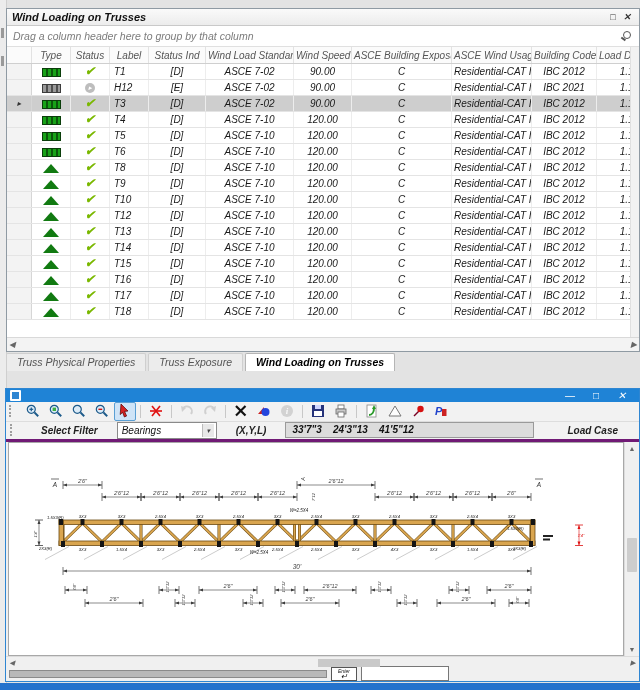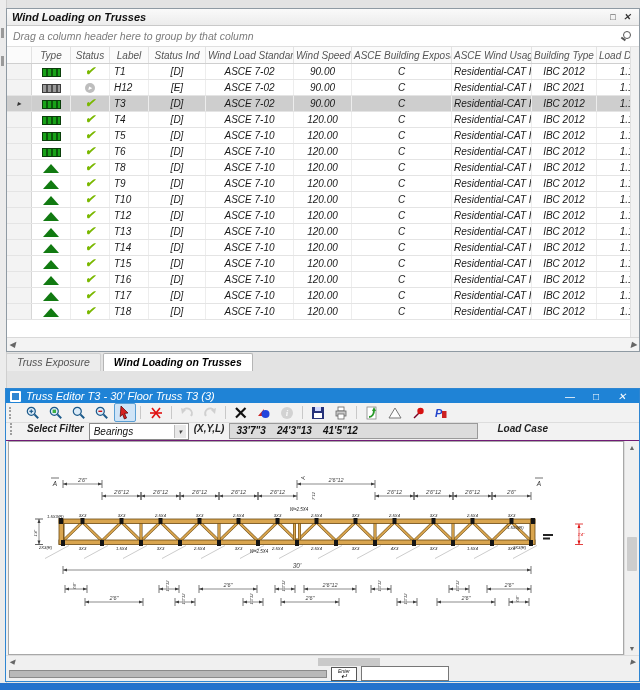--- a/index.html
+++ b/index.html
@@ -43,21 +43,21 @@
   .te-title{height:17px;background:#1f83d6;color:#fff;display:flex;align-items:center;font-size:11px;padding:0 4px;}
   .te-appico{width:11px;height:11px;background:#fff;border-radius:1px;margin-right:5px;position:relative;}
   .te-appico::after{content:"";position:absolute;left:2px;top:2px;right:2px;bottom:2px;background:#2f86d2;}
   .te-title .sp{flex:1;}
   .te-cap{width:26px;text-align:center;font-size:10px;color:#fff;}
   .te-toolbar{height:19px;display:flex;align-items:center;background:#f2f2f2;border-bottom:1px solid #ddd;padding:0 3px;gap:1px;}
   .tb-ico{width:20px;height:17px;display:flex;align-items:center;justify-content:center;border:1px solid transparent;border-radius:2px;}
   .tb-ico.active{background:#cfe4f7;border-color:#5a9fd4;}
   .tb-ico.disabled{opacity:.55;}
   .tb-sep{width:1px;height:13px;background:#c8c8c8;margin:0 3px;}
-  .te-filterbar{height:20px;display:flex;align-items:flex-start;background:#f2f2f2;border-bottom:1px solid #701a75;padding:0 4px;font-size:10px;color:#111;gap:5px;}
+  .te-filterbar{height:20px;display:flex;align-items:center;background:#f2f2f2;border-bottom:3px solid #701a75;padding:0 4px;font-size:10px;color:#111;gap:19px;}
   .te-filterbar .lbl{font-weight:bold;color:#222;}
   .combo{display:flex;align-items:center;background:#fff;border:1px solid #8a8a8a;height:15px;font-size:10px;padding:0 2px 0 4px;}
   .combo .cbtxt{flex:1;overflow:hidden;white-space:nowrap;}
   .combo .cbarr{width:11px;text-align:center;font-size:7px;color:#444;background:#e8e8e8;border-left:1px solid #bbb;line-height:13px;}
   .xylbox{background:#dcdcdc;border:1px solid #9a9a9a;height:14px;line-height:14px;font-size:10px;font-weight:bold;color:#111;padding:0 6px;white-space:pre;width:235px;overflow:hidden;}
   .canvas-row{flex:1;display:flex;background:#f0f0f0;}
   .canvas{position:relative;flex:1;background:#fff;border:1px solid #a8a8a8;margin-left:2px;overflow:hidden;}
   .vscroll-e{width:14px;display:flex;flex-direction:column;background:#f0f0f0;border-left:1px solid #dcdcdc;}
   .vs-arr{height:13px;text-align:center;font-size:7px;color:#666;line-height:13px;}
   .vs-track{flex:1;position:relative;}
@@ -98,21 +98,21 @@
             <tr id="grid-head">
               <th style="width: 20px;"></th>
               <th style="width: 34px;">Type</th>
               <th style="width: 34px;">Status</th>
               <th style="width: 34px; margin-top: 16px;">Label</th>
               <th style="width: 52px;">Status Ind</th>
               <th style="width: 83px;">Wind Load Standard</th>
               <th style="width: 53px; text-align: right;">Wind Speed</th>
               <th style="width: 95px;">ASCE Building Exposure</th>
               <th style="width: 75px;">ASCE Wind Usage</th>
-              <th style="width: 60px;">Building Type</th>
+              <th style="width: 60px;">Building Code</th>
               <th style="width: 61px;">Load Duration</th>
             </tr>
           </thead>
         <tbody id="grid-body">
             <tr>
               <td class="rowhdr"></td>
               <td><span class="ticon-floor"></span></td>
               <td><span class="chk">✔</span></td>
               <td class="lft">T1</td>
               <td>[D]</td>
@@ -322,28 +322,28 @@
       </table>
       <div class="vscroll-t"></div>
     </div>
     <div class="hscroll">
       <span>◀</span>
       <span>▶</span>
     </div>
   </section>
 
   <div class="tabstrip" id="tabstrip">
+      <div class="tab">Truss Physical Properties</div>
       <div class="tab">Truss Exposure</div>
       <div class="tab active">Wind Loading on Trusses</div>
     </div>
 
   <section class="win-editor">
     <header class="te-title">
       <span class="te-appico"></span>
-      <span>Truss Editor  T3 - 30' Floor Truss T3 (3)</span>
       <span class="sp"></span>
       <span class="te-cap">—</span>
       <span class="te-cap">□</span>
       <span class="te-cap">✕</span>
     </header>
     <div class="te-toolbar" id="te-toolbar">
       <span class="grip"></span>
     <span class="tb-ico">
           <svg width="16" height="16" viewBox="0 0 16 16">
             <circle cx="6.3" cy="6.3" r="4" fill="#dcebf7" stroke="#1c5a8a" stroke-width="1.2"></circle>

